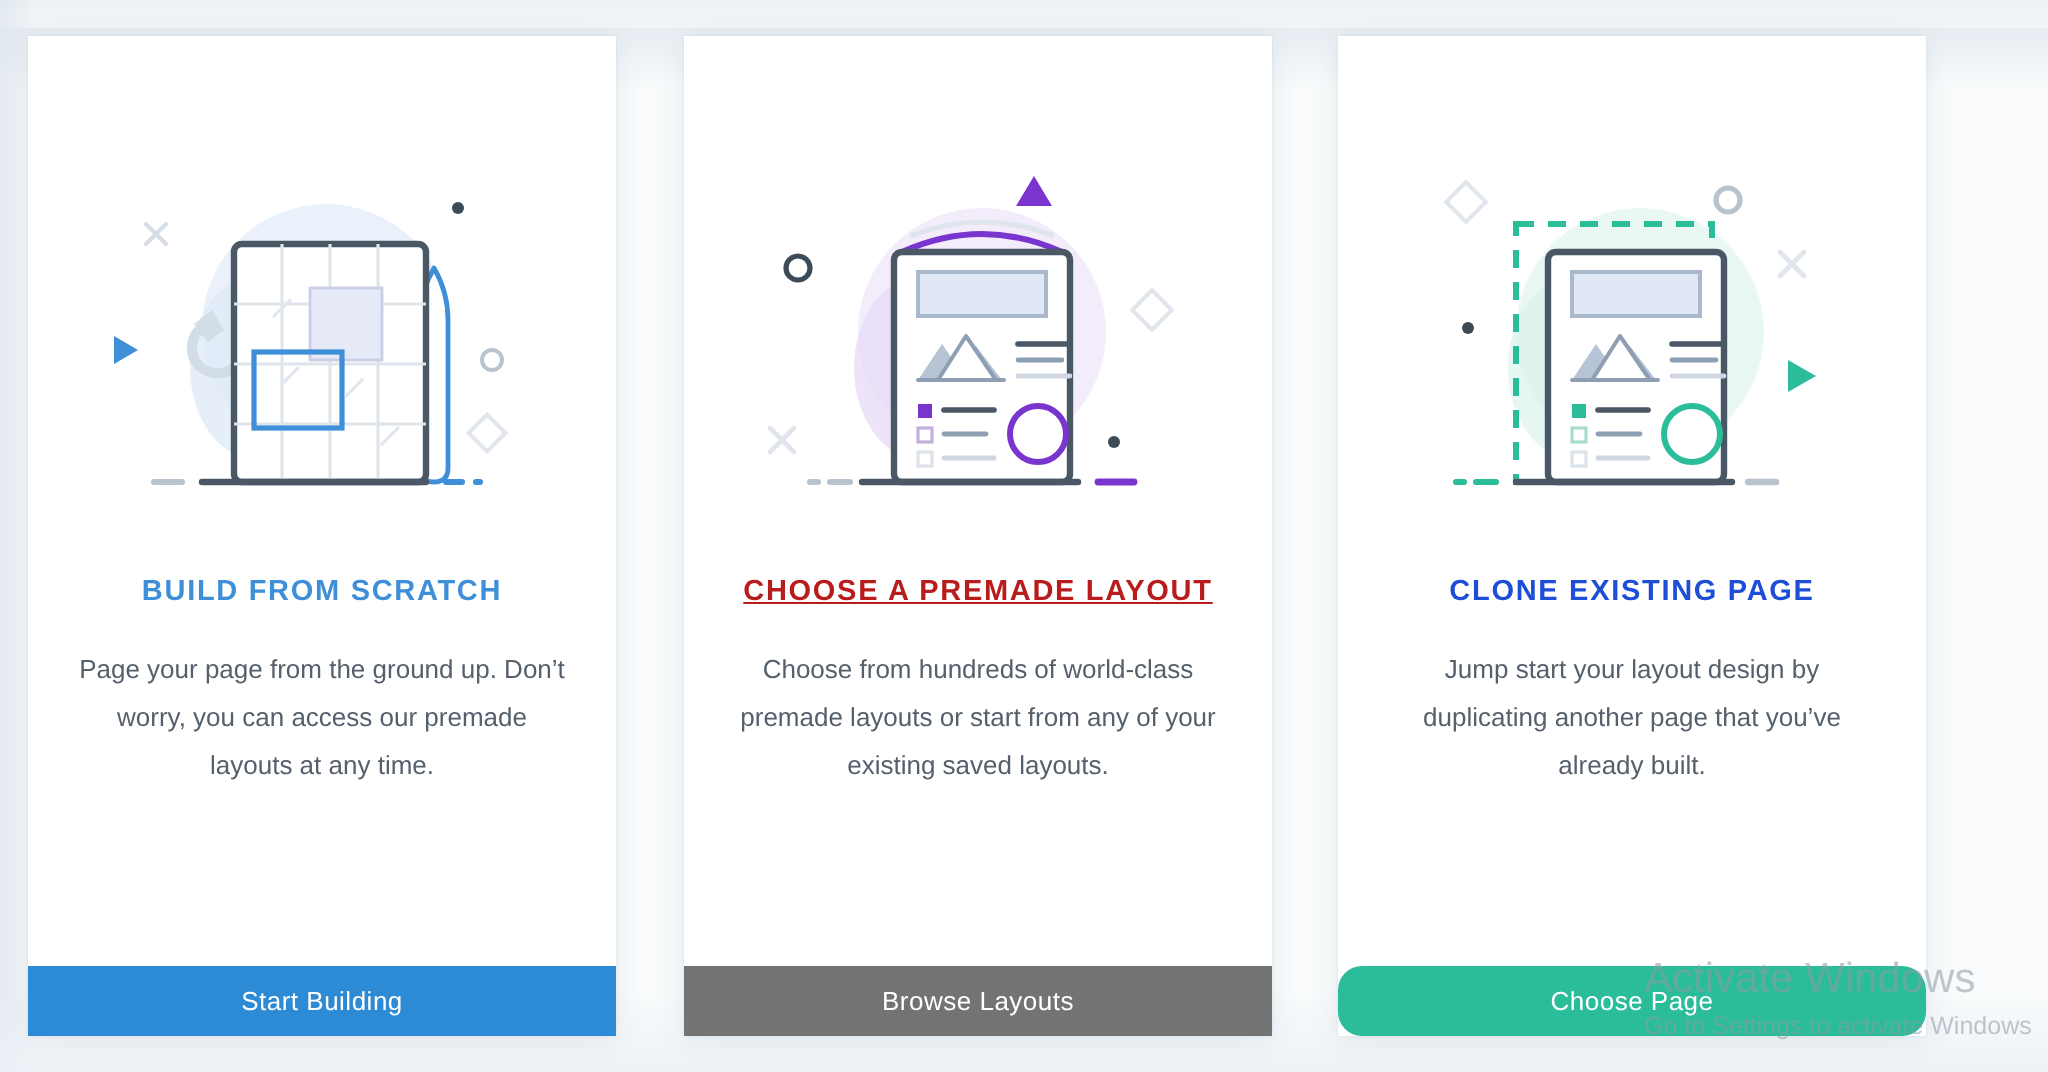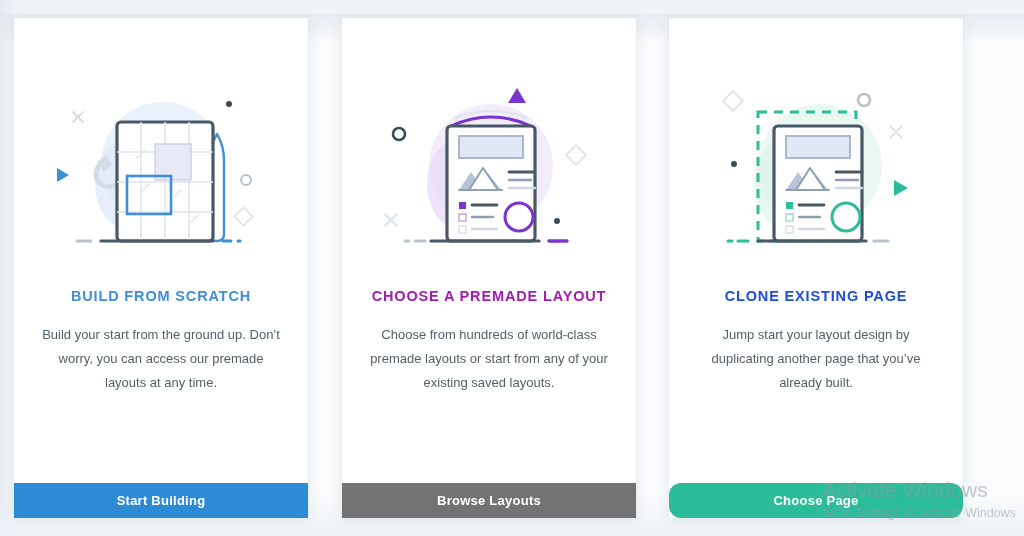--- a/index.html
+++ b/index.html
@@ -82,21 +82,21 @@
 
   .card-title {
     margin-top: 22px;
     font-size: 14.5px;
     font-weight: bold;
     letter-spacing: .85px;
     text-align: center;
     line-height: 1.2;
   }
   .c1 .card-title { color: #3e8ed8; }
-  .c2 .card-title { color: #a21caf; }
+  .c2 .card-title { color: #b91c1c; text-decoration: underline; }
   .c3 .card-title { color: #1d4ed8; }
 
   .card-desc {
     margin-top: 18px;
     width: 244px;
     text-align: center;
     font-size: 13px;
     line-height: 1.85;
     color: #55606c;
   }
@@ -105,21 +105,21 @@
     position: absolute;
     left: 0;
     bottom: 0;
     width: 294px;
     height: 35px;
     border: 0;
     cursor: pointer;
     color: #ffffff;
     font-family: "Liberation Sans", sans-serif;
     font-size: 13px;
-    font-weight: bold;
+    font-weight: normal;
     letter-spacing: .25px;
     display: flex;
     align-items: center;
     justify-content: center;
   }
   .c1 .card-cta { background: #2d8bd5; }
   .c2 .card-cta { background: #737373; }
   .c3 .card-cta { background: #2bbd9a; border-radius: 12px; }
 
   
@@ -206,21 +206,21 @@
           <line x1="32" y1="36" x2="42" y2="46"></line>
           <line x1="42" y1="36" x2="32" y2="46"></line>
         </g>
         <circle cx="188" cy="28" r="3" fill="#3d4a57"></circle>
         <circle cx="205" cy="104" r="5" fill="none" stroke="#b9c3ce" stroke-width="2"></circle>
         <rect x="196" y="134" width="13" height="13" fill="none" stroke="#e0e6ec" stroke-width="2" transform="rotate(45 202.5 140.5)"></rect>
         <path d="M16 92 l12 7 l-12 7 z" fill="#3e8ed8"></path>
       </svg>
     </div>
     <div class="card-title">BUILD FROM SCRATCH</div>
-    <div class="card-desc">Build your start from the ground up. Don’t worry, you can access our premade layouts at any time.</div>
+    <div class="card-desc">Page your page from the ground up. Don’t worry, you can access our premade layouts at any time.</div>
     <button class="card-cta">Start Building</button>
   </div>
 
   <div class="card c2">
     <div class="illustration">
       <svg viewBox="0 0 240 190" xmlns="http://www.w3.org/2000/svg">
 
         <circle cx="122" cy="90" r="62" fill="#f3ecfb"></circle>
         <ellipse cx="92" cy="108" rx="34" ry="46" fill="#e7dbf7" opacity=".75"></ellipse>
 

